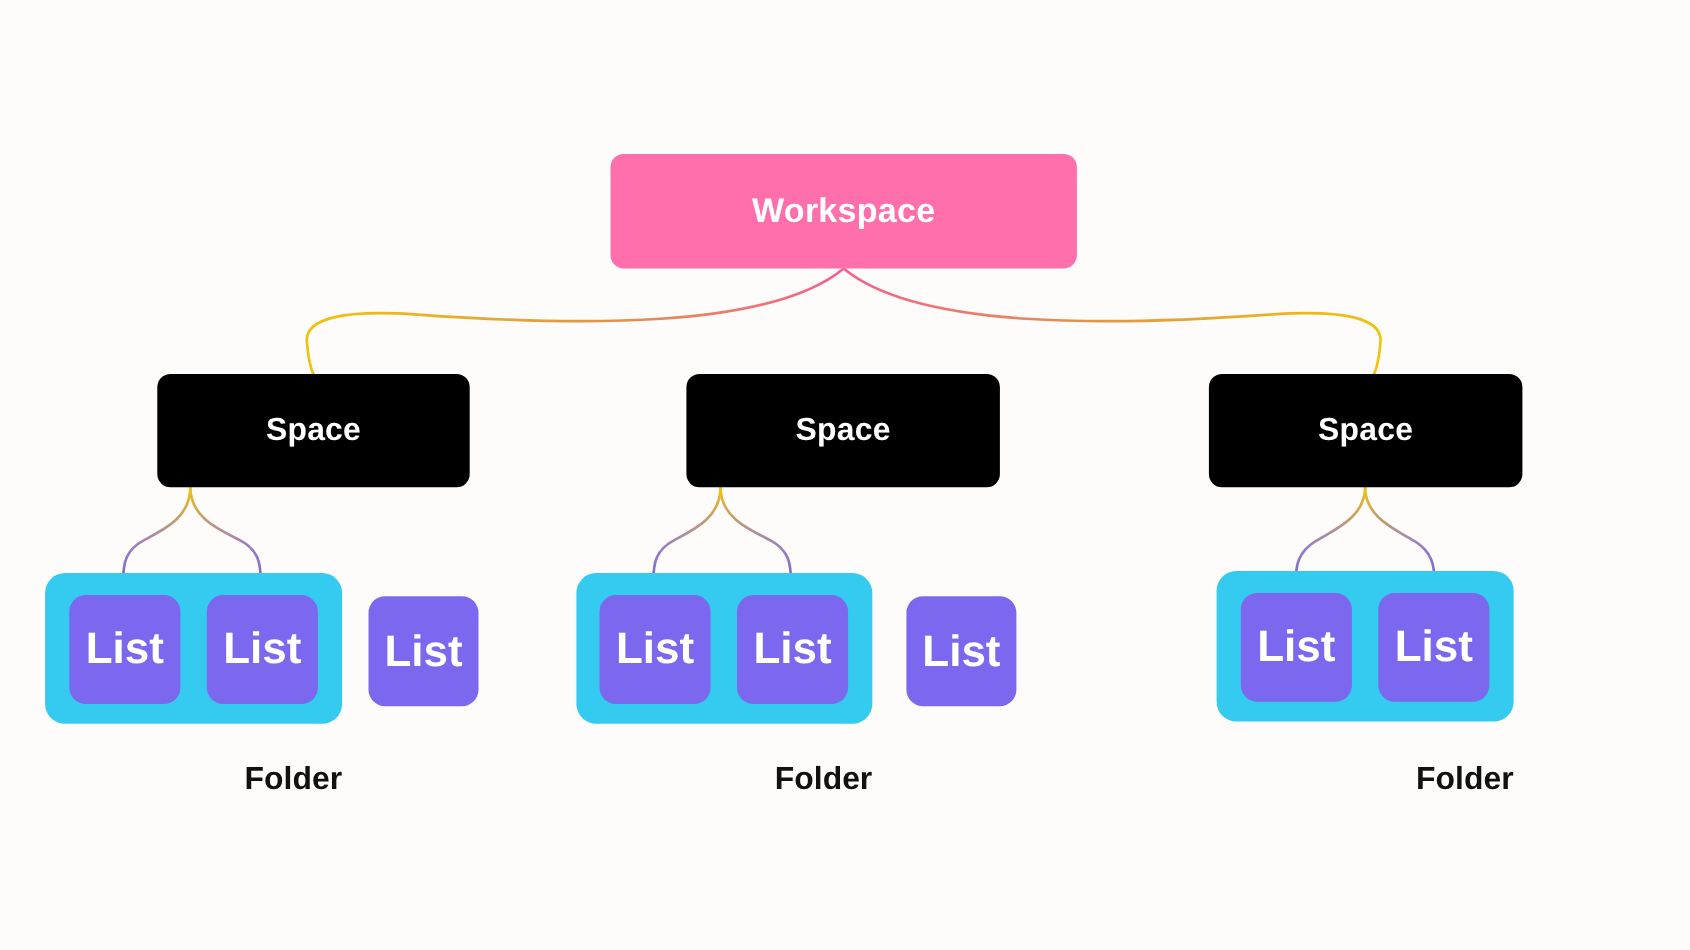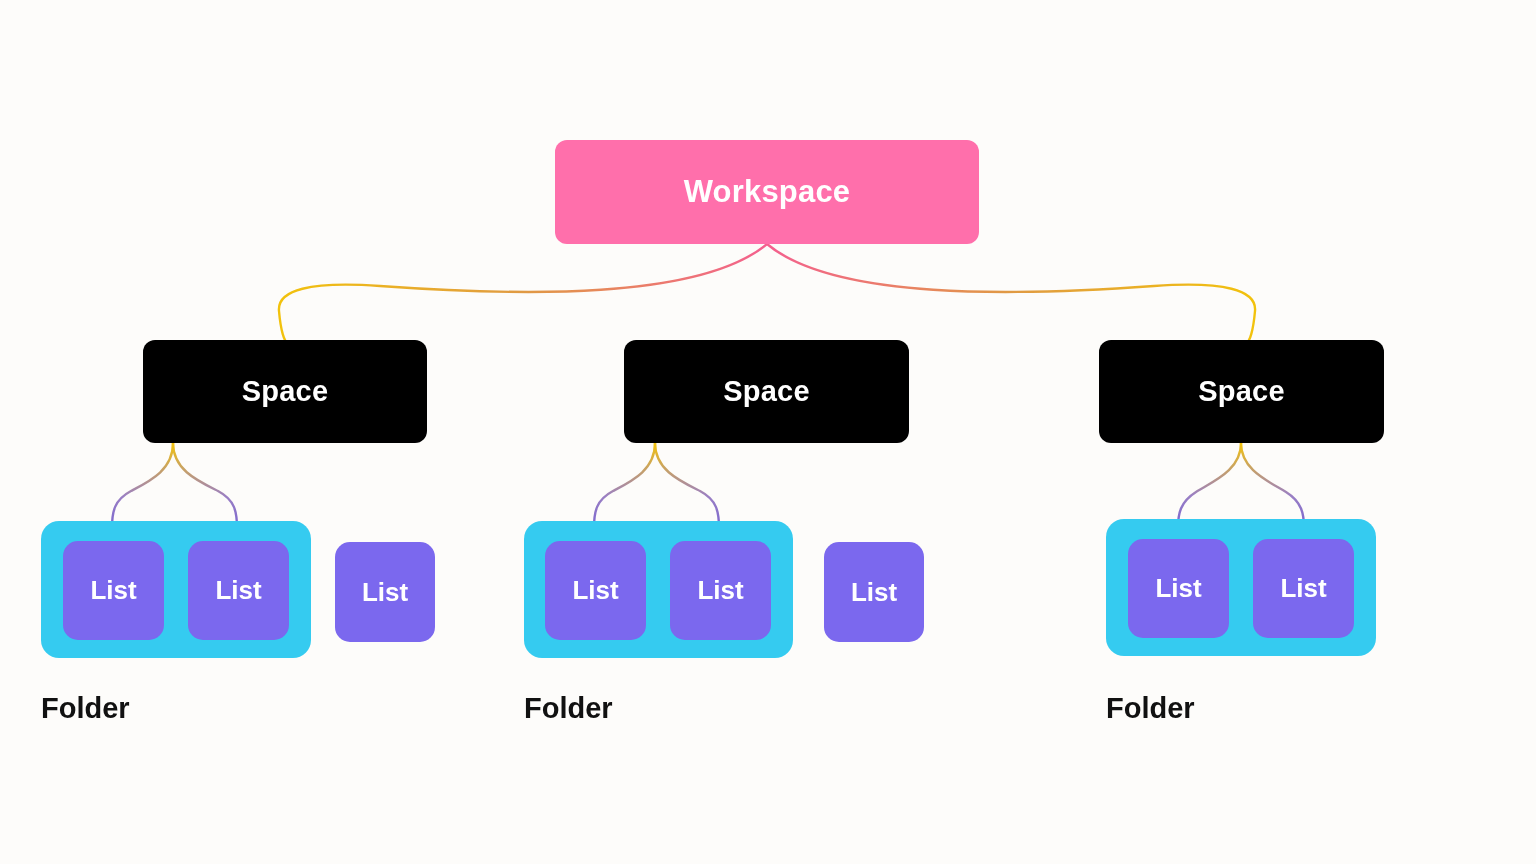--- a/index.html
+++ b/index.html
@@ -76,31 +76,31 @@
   .list-node {
     position: absolute;
     box-sizing: border-box;
     display: flex;
     align-items: center;
     justify-content: center;
     background: #7B68EE;
     border-radius: 15px;
     color: #FFFFFF;
     font-weight: 700;
-    font-size: 26px;
+    font-size: 40px;
     z-index: 4;
     user-select: none;
   }
 
   .folder-label {
     position: absolute;
     color: #111111;
     font-weight: 700;
     font-size: 29px;
-    text-align: left;
+    text-align: right;
     z-index: 3;
     user-select: none;
   }
   .folder-label.l1 { left: 41px;   top: 692px; width: 270px; }
   .folder-label.l2 { left: 524px;  top: 692px; width: 269px; }
   .folder-label.l3 { left: 1106px; top: 692px; width: 270px; }
 </style>
 </head>
 <body>
 

